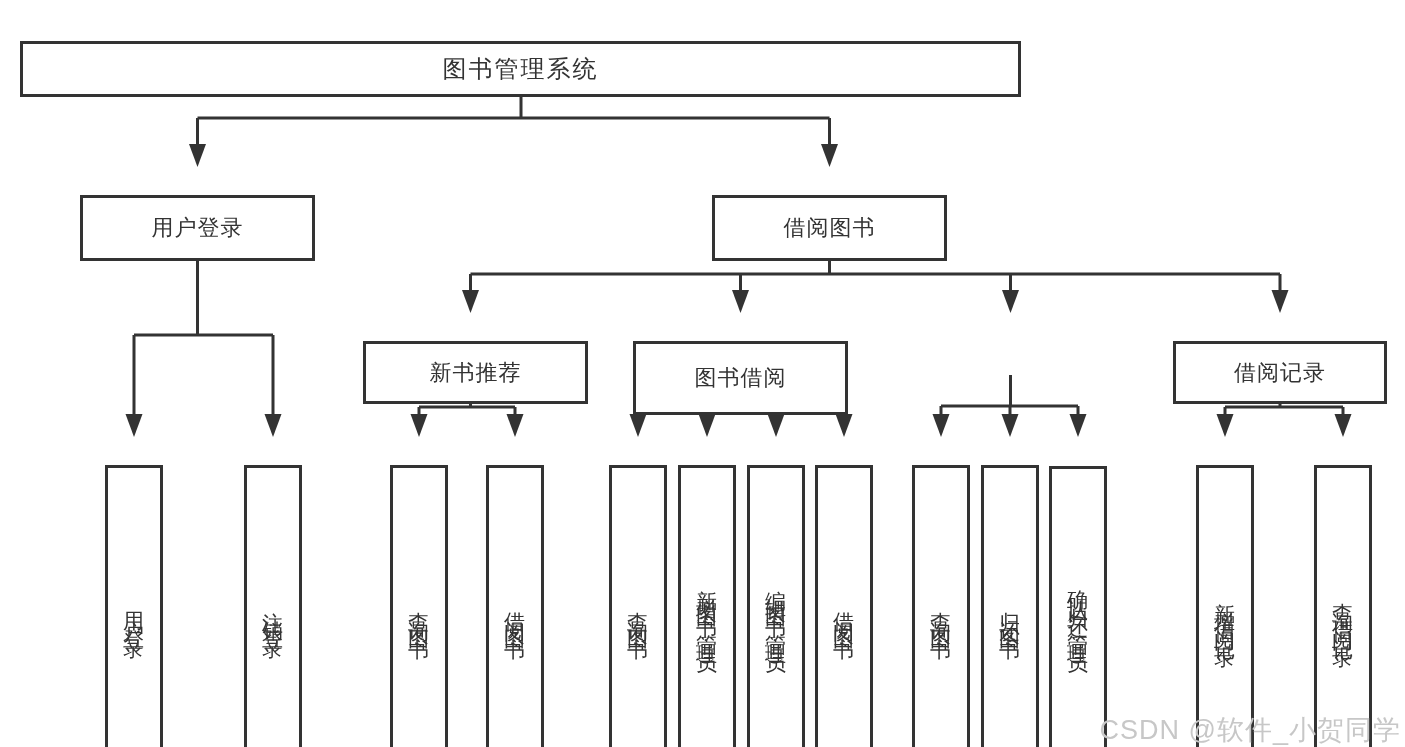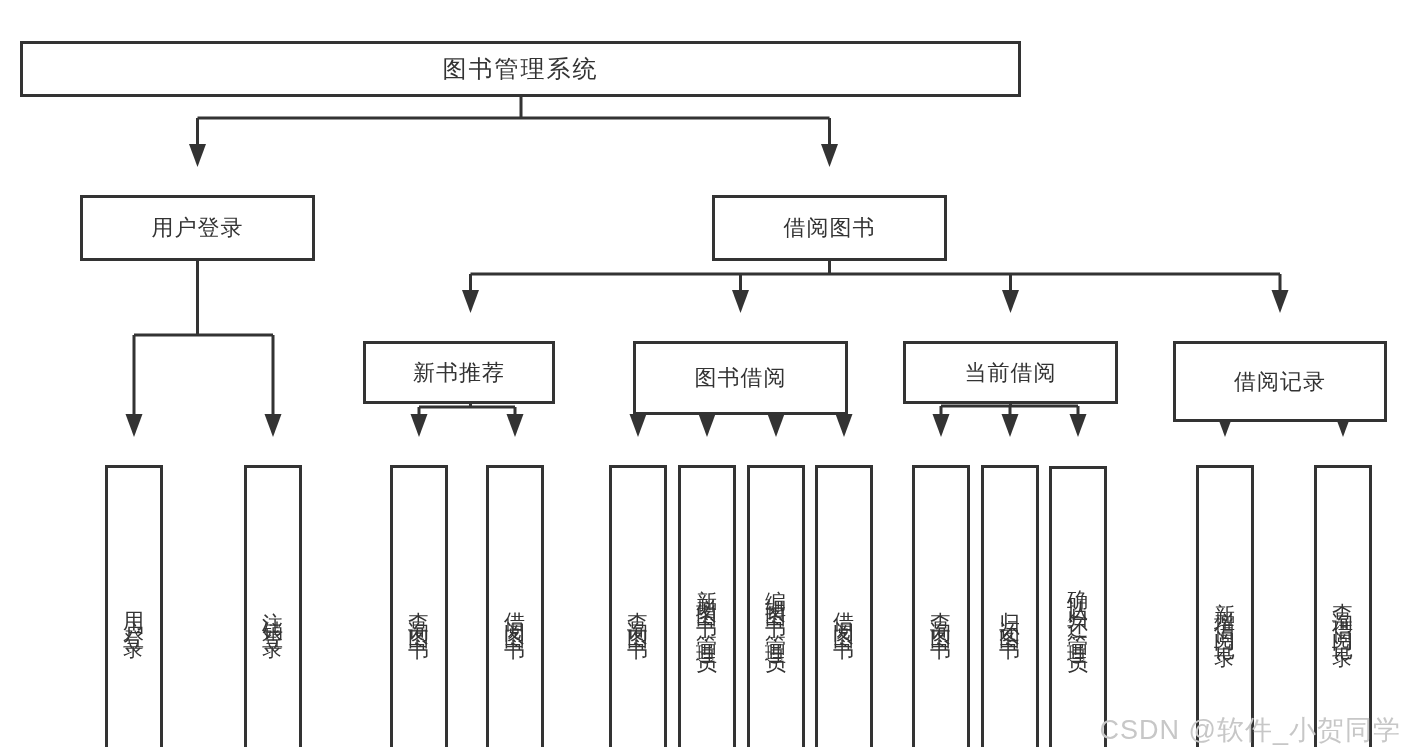--- a/index.html
+++ b/index.html
@@ -78,24 +78,23 @@
       <polygon points="1225,437 1216.5,414 1233.5,414"></polygon>
       <polygon points="1343,437 1334.5,414 1351.5,414"></polygon>
     </g>
   </svg>
 
   <div class="box h title" style="left:20px;top:13px;width:1001px;height:56px">图书管理系统</div>
 
   <div class="box h" style="left:80px;top:167px;width:235px;height:66px">用户登录</div>
   <div class="box h" style="left:712px;top:167px;width:235px;height:66px">借阅图书</div>
 
-  <div class="box h" style="left:363px;top:313px;width:192px;height:63px">新书推荐</div>
+  <div class="box h" style="left:363px;top:313px;width:225px;height:63px">新书推荐</div>
   <div class="box h" style="left:633px;top:313px;width:215px;height:74px">图书借阅</div>
-  <div class="box h" style="left:903px;top:313px;width:215px;height:63px">当前借阅</div>
-  <div class="box h" style="left:1173px;top:313px;width:214px;height:81px">借阅记录</div>
+  <div class="box h" style="left:1173px;top:313px;width:214px;height:63px">借阅记录</div>
 
   <div class="box v" style="left:105px;top:437px;width:58px;height:296px">用户登录</div>
   <div class="box v" style="left:244px;top:437px;width:58px;height:296px">注销登录</div>
 
   <div class="box v" style="left:390px;top:437px;width:58px;height:296px">查询图书</div>
   <div class="box v" style="left:486px;top:437px;width:58px;height:296px">借阅图书</div>
 
   <div class="box v" style="left:609px;top:437px;width:58px;height:296px">查询图书</div>
   <div class="box v" style="left:678px;top:437px;width:58px;height:296px">新增图书（管理员）</div>
   <div class="box v" style="left:747px;top:437px;width:58px;height:296px">编辑图书（管理员）</div>

